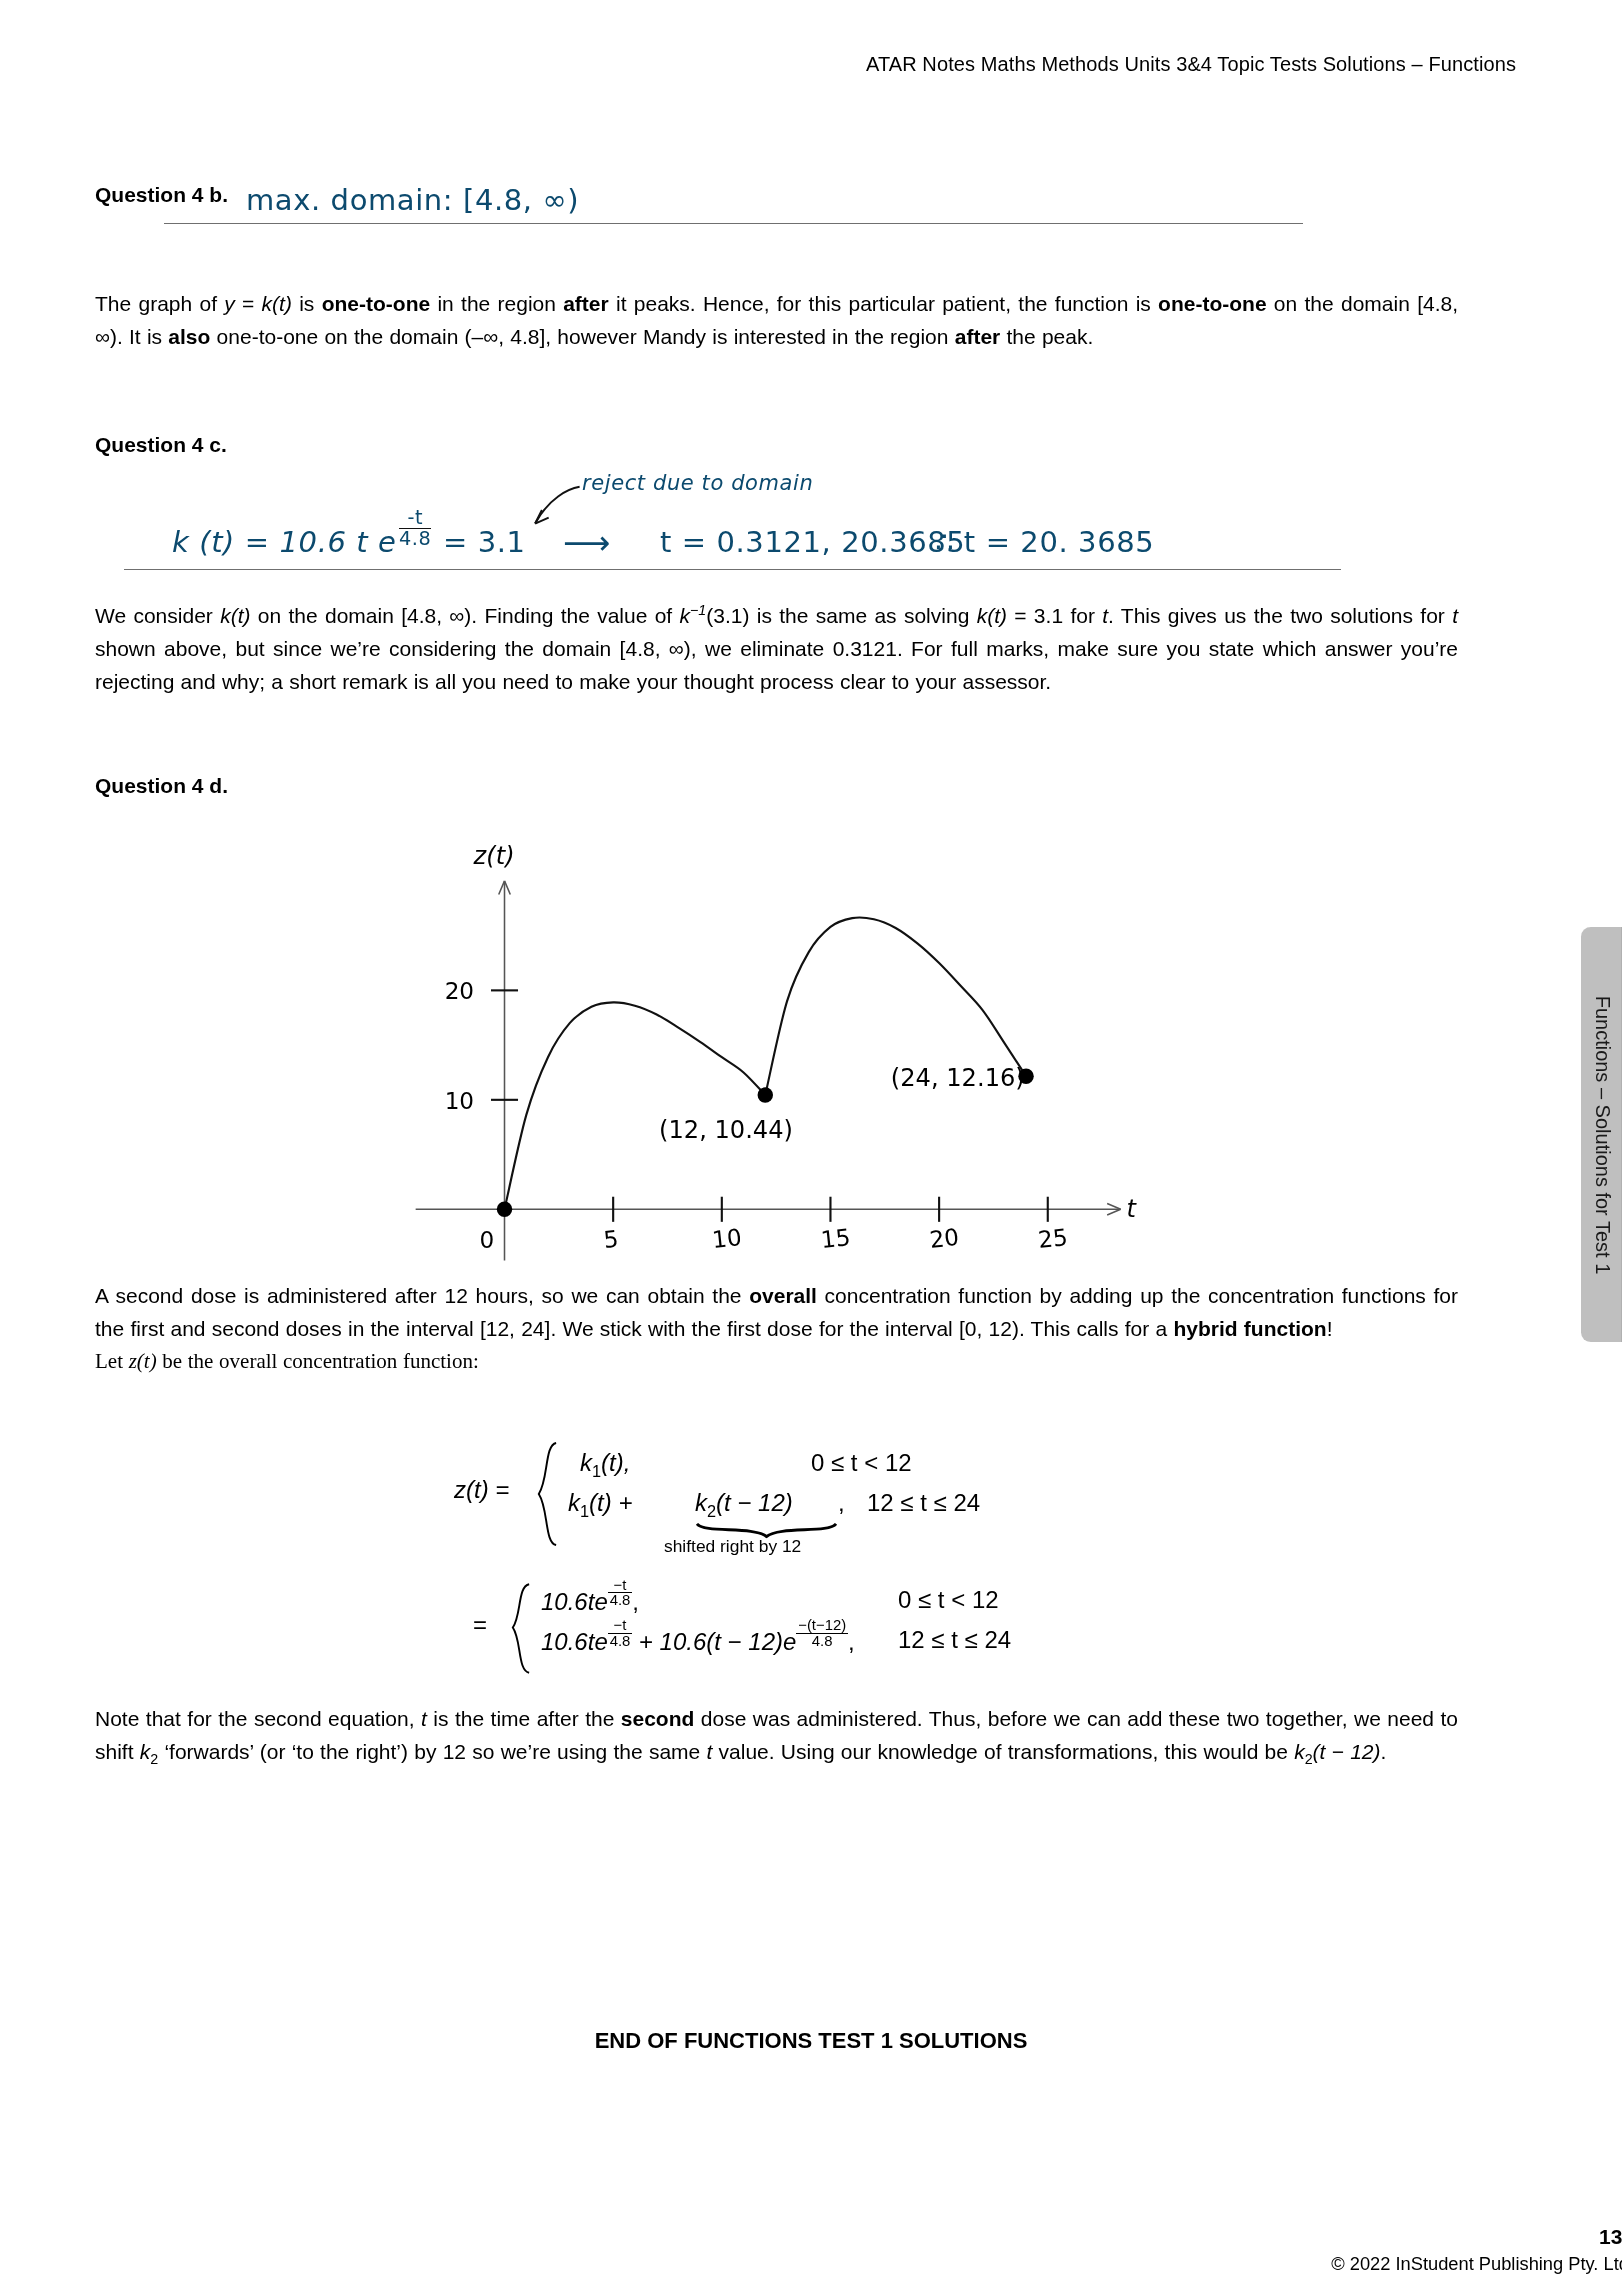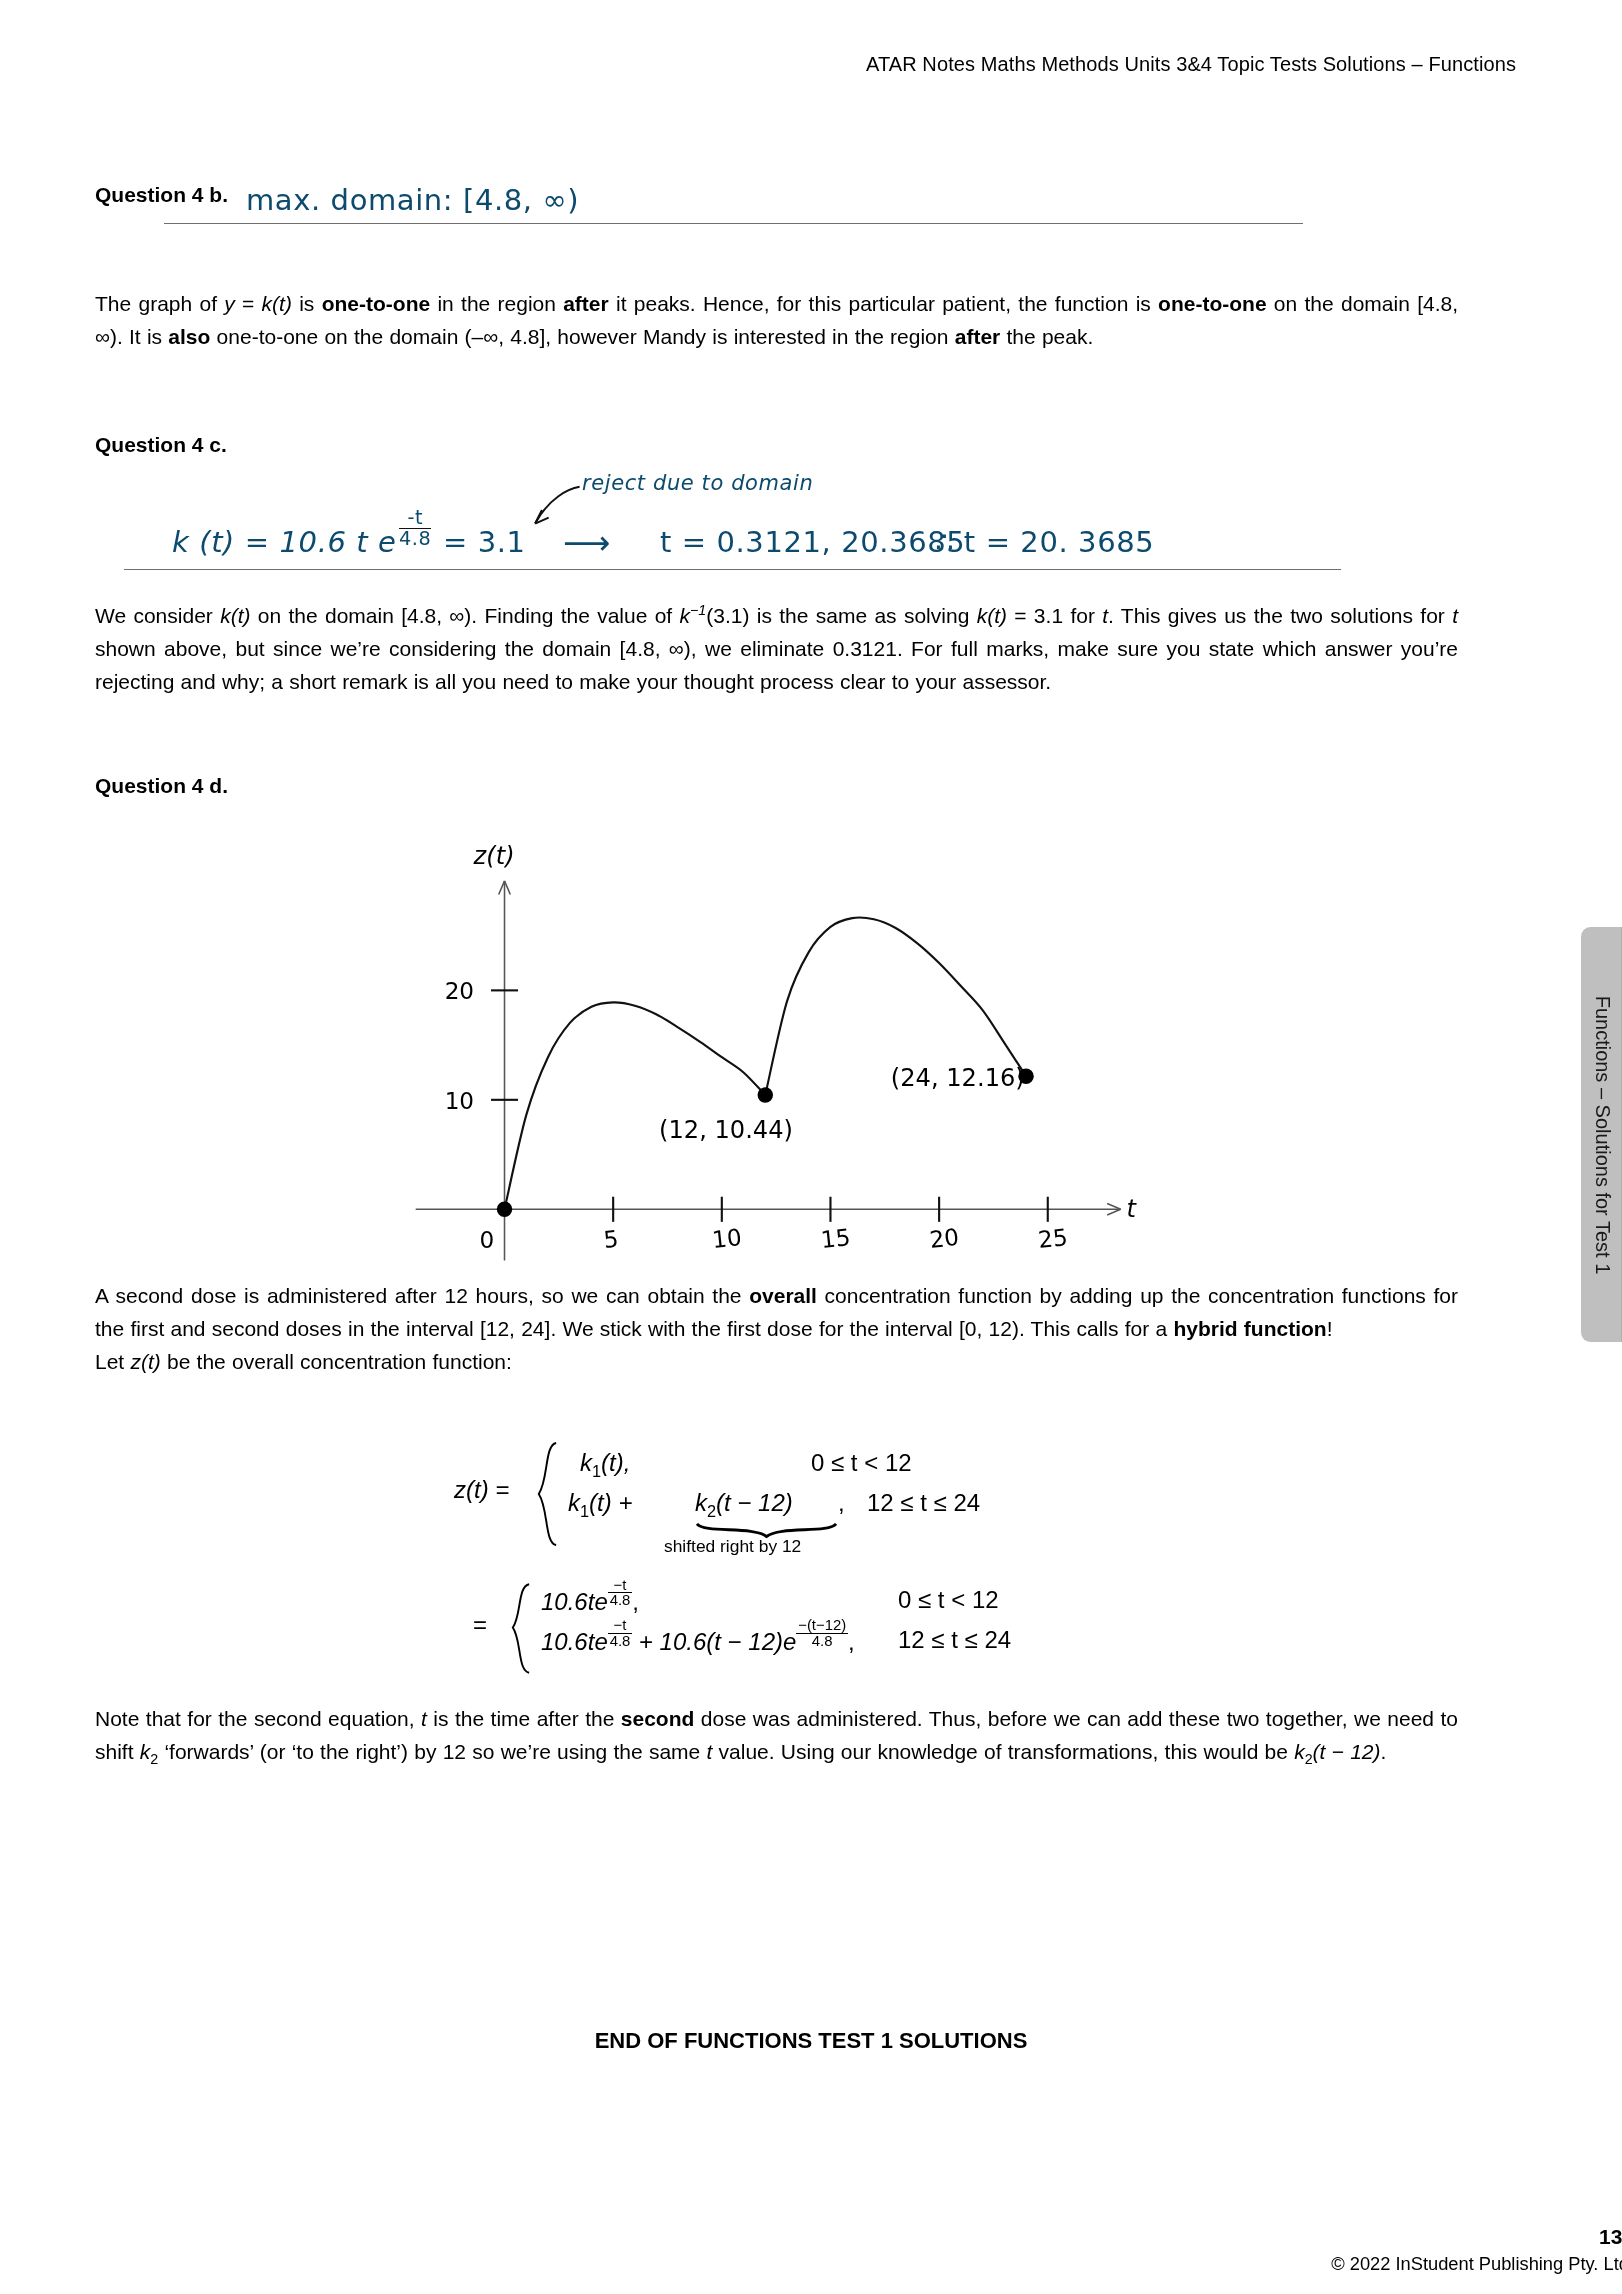--- a/index.html
+++ b/index.html
@@ -185,21 +185,21 @@
       <text id="xlabel" x="746" y="410" font-size="25" font-style="italic" font-family="DejaVu Sans, sans-serif">t</text>
       <text id="pt-label-1" font-size="25" font-family="DejaVu Sans, sans-serif" x="262" y="327.68">(12, 10.44)</text>
       <text id="pt-label-2" font-size="25" font-family="DejaVu Sans, sans-serif" x="502" y="274.18666666666667">(24, 12.16)</text>
     </svg>
   </div>
 
   <div class="col" style="top:1279px;">
     <p class="body">
       <span>A second dose is administered after 12 hours, so we can obtain the </span><b>overall</b><span> concentration function by adding up the concentration functions for the first and second doses in the interval [12, 24]. We stick with the first dose for the interval [0, 12). This calls for a </span><b>hybrid function</b><span>!</span>
     </p>
-    <p class="body nojust" style="margin-top:0;">
+    <p class="body nojust" style="margin-top:0;font-family:Liberation Serif, serif;">
       <span>Let </span><span class="it">z(t)</span><span> be the overall concentration function:</span>
     </p>
   </div>
 
   <div class="display" style="left:454px; top:1439px;">
     <div style="position:relative; width:599px; height:116px;">
       <span class="it" style="position:absolute;left:0px;top:37px;font-size:24px;">z(t) =</span>
       <svg width="27" height="106" style="position:absolute;left:79px;top:1.9px;" viewBox="0 0 28 110">
         <path d="M24 2 C 12 4, 16 40, 6 55 C 16 70, 12 106, 24 108" fill="none" stroke="#000" stroke-width="2"></path>
       </svg>

